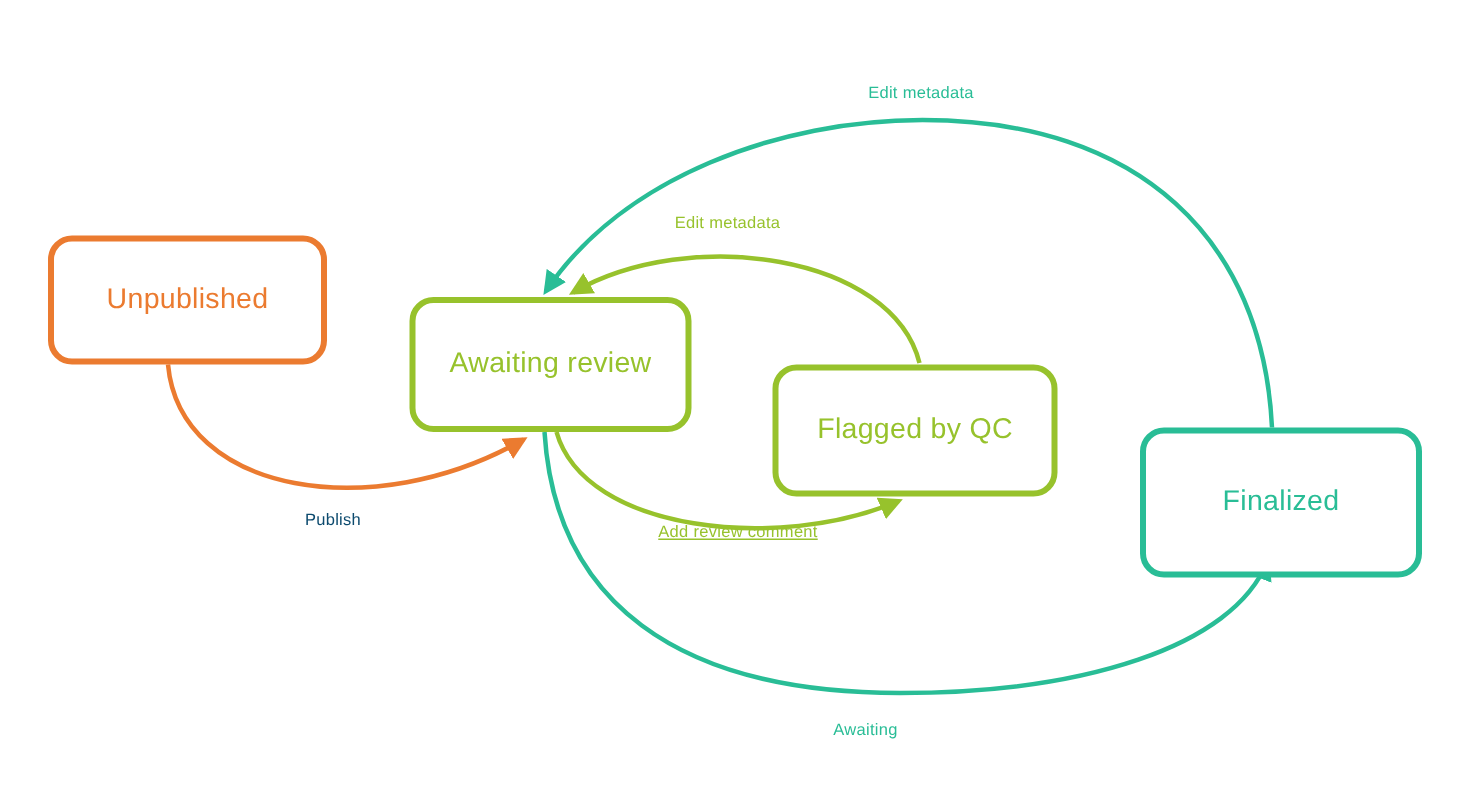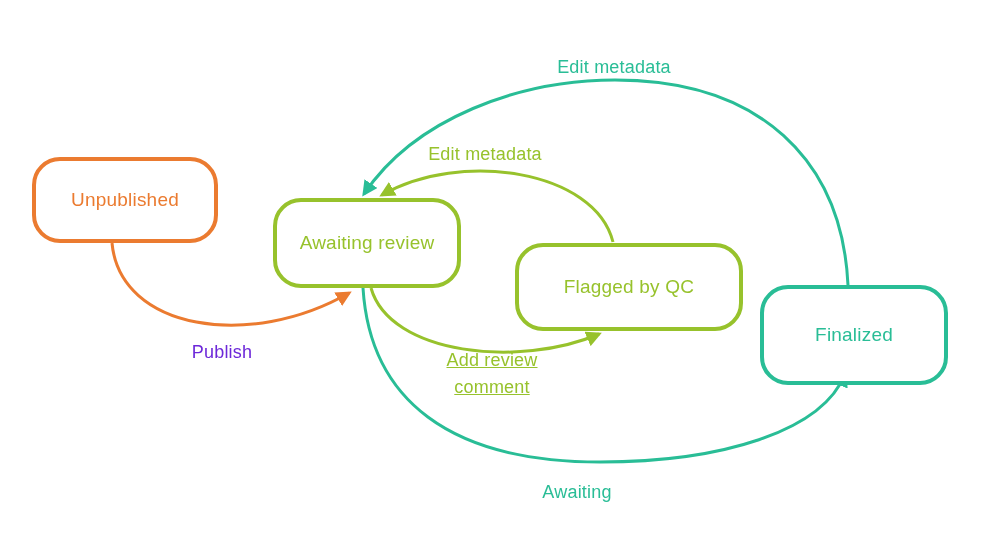--- a/index.html
+++ b/index.html
@@ -18,51 +18,51 @@
   .edges-layer {
     position: absolute;
     left: 0; top: 0;
     width: 982px; height: 537px;
   }
   .state-box {
     position: absolute;
     box-sizing: border-box;
     background: #ffffff;
     border: 4px solid;
-    border-radius: 28px;
+    border-radius: 16px;
     display: flex;
     align-items: center;
     justify-content: center;
     font-size: 19px;
     letter-spacing: 0.2px;
   }
   .state-unpublished {
     left: 32px; top: 157px; width: 186px; height: 86px;
     border-color: #EB7B30; color: #EB7B30;
   }
   .state-awaiting {
     left: 273px; top: 198px; width: 188px; height: 90px;
     border-color: #97C22C; color: #97C22C; text-align: center;
   }
   .state-flagged {
-    left: 515px; top: 243px; width: 228px; height: 88px;
+    left: 515px; top: 243px; width: 190px; height: 88px;
     border-color: #97C22C; color: #97C22C;
   }
   .state-finalized {
     left: 760px; top: 285px; width: 188px; height: 100px;
     border-color: #29BD96; color: #29BD96;
   }
   .edge-label {
     position: absolute;
-    font-size: 18px;
+    font-size: 11px;
     text-align: center;
     line-height: 1.5;
     letter-spacing: 0.2px;
   }
-  .label-publish        { left: 170px; top: 339px; width: 104px; color: #6d28d9; }
+  .label-publish        { left: 170px; top: 339px; width: 104px; color: #0c4a6e; }
   .label-add-review     { left: 432px; top: 347px; width: 120px; color: #97C22C; text-decoration: underline; }
   .label-edit-green     { left: 410px; top: 141px; width: 150px; color: #97C22C; }
   .label-edit-teal      { left: 539px; top: 54px;  width: 150px; color: #29BD96; }
   .label-approve        { left: 520px; top: 479px; width: 114px; color: #29BD96; }
 </style>
 </head>
 <body>
 
 <div class="canvas">
 

